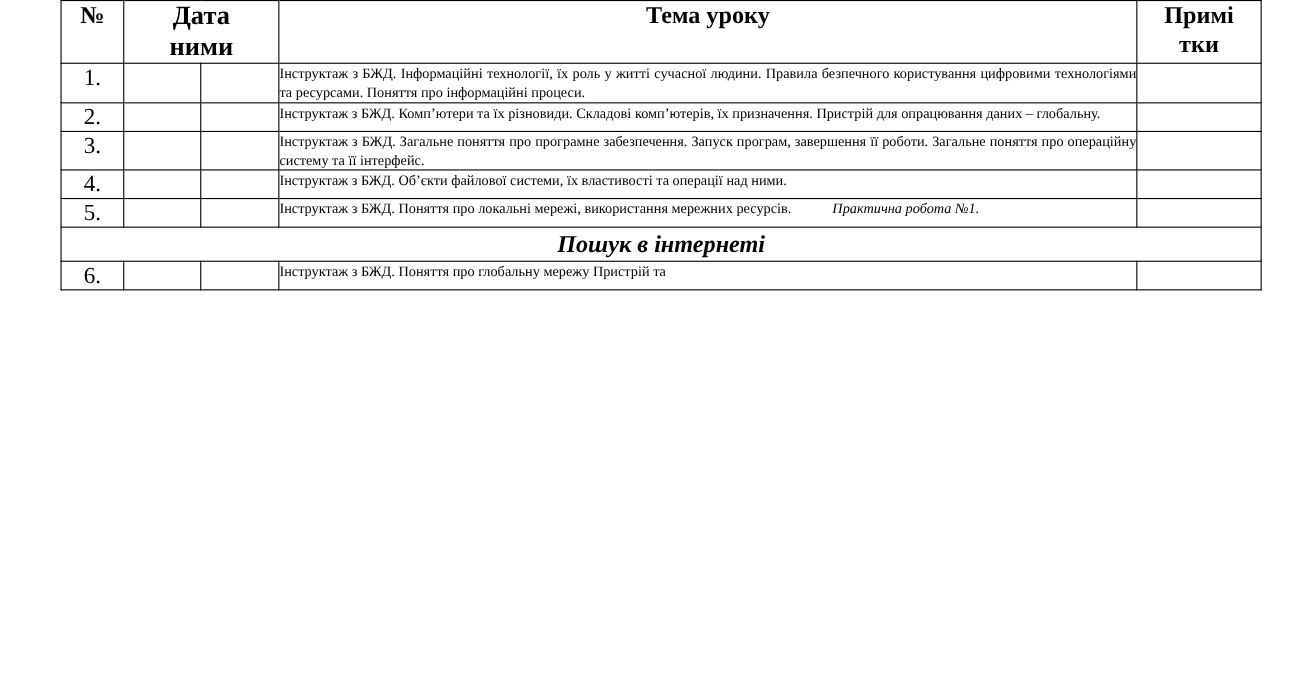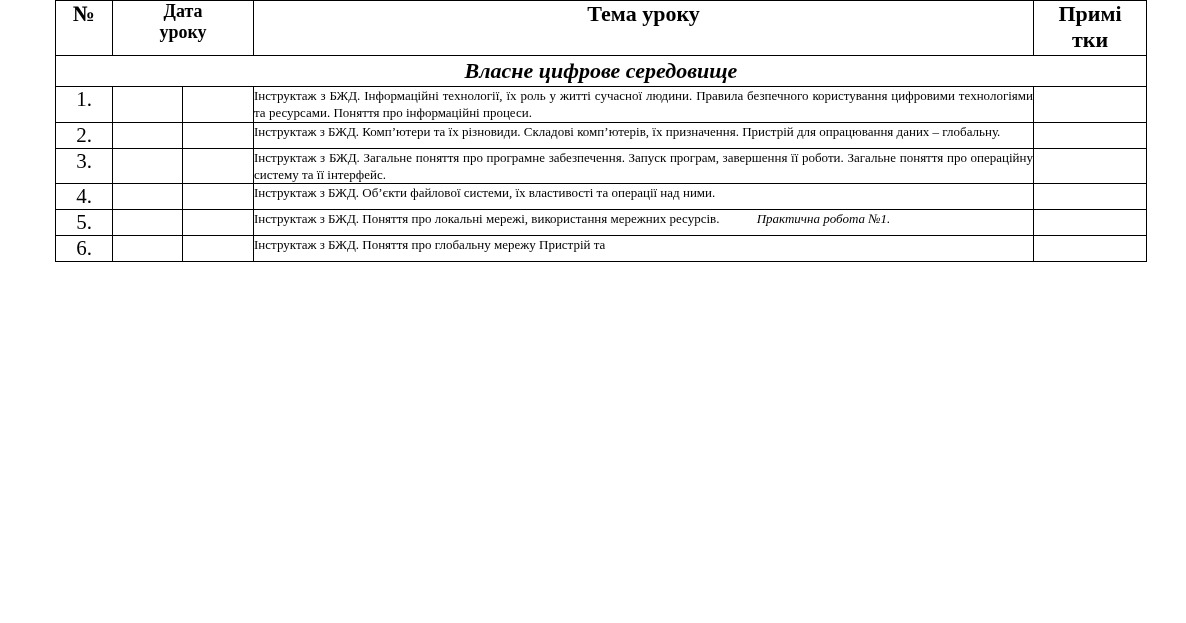--- a/index.html
+++ b/index.html
@@ -58,21 +58,21 @@
     font-weight: bold;
     border-top: none;
     height: 54px;
   }
   .hdr-row th.th-num,
   .hdr-row th.th-theme,
   .hdr-row th.th-notes {
     font-size: 22px;
   }
   .th-date {
-    font-size: 18px;
+    font-size: 24px;
     line-height: 1.17;
   }
   .th-notes-inner {
     line-height: 1.17;
     display: block;
   }
   .th-date-inner {
     display: block;
     line-height: 1.17;
   }
@@ -134,83 +134,83 @@
         <col class="c-date2">
         <col class="c-theme">
         <col class="c-notes">
       </colgroup>
       <tbody>
 
         <tr class="hdr-row">
           <th class="th-num">№</th>
           <th class="th-date" colspan="2">
             <span class="th-date-inner">Дата</span>
-            <span class="th-date-inner">уроку</span>
+            <span class="th-date-inner">ними</span>
           </th>
           <th class="th-theme">Тема уроку</th>
           <th class="th-notes">
             <span class="th-notes-inner">Примі</span>
             <span class="th-notes-inner">тки</span>
           </th>
         </tr>
 
+
+        <tr>
+          <td class="num-cell">1.</td>
+          <td class="date-cell"></td>
+          <td class="date-cell"></td>
+          <td class="theme-cell">
+            <p class="para"><span>Інструктаж з БЖД. Інформаційні технології, їх роль у житті сучасної людини. Правила безпечного користування цифровими технологіями та ресурсами. Поняття про інформаційні процеси.</span><span class="ital"></span></p>
+          </td>
+          <td class="notes-cell"></td>
+        </tr>
+
+        <tr>
+          <td class="num-cell">2.</td>
+          <td class="date-cell"></td>
+          <td class="date-cell"></td>
+          <td class="theme-cell">
+            <p class="para"><span>Інструктаж з БЖД. Комп’ютери та їх різновиди. Складові комп’ютерів, їх призначення. Пристрій для опрацювання даних – глобальну.</span><span class="ital"></span></p>
+          </td>
+          <td class="notes-cell"></td>
+        </tr>
+
+        <tr>
+          <td class="num-cell">3.</td>
+          <td class="date-cell"></td>
+          <td class="date-cell"></td>
+          <td class="theme-cell">
+            <p class="para"><span>Інструктаж з БЖД. Загальне поняття про програмне забезпечення. Запуск програм, завершення її роботи. Загальне поняття про операційну систему та її інтерфейс.</span><span class="ital"></span></p>
+          </td>
+          <td class="notes-cell"></td>
+        </tr>
+
+        <tr>
+          <td class="num-cell">4.</td>
+          <td class="date-cell"></td>
+          <td class="date-cell"></td>
+          <td class="theme-cell">
+            <p class="para"><span>Інструктаж з БЖД. Об’єкти файлової системи, їх властивості та операції над ними.</span><span class="ital"></span></p>
+          </td>
+          <td class="notes-cell"></td>
+        </tr>
+
+        <tr>
+          <td class="num-cell">5.</td>
+          <td class="date-cell"></td>
+          <td class="date-cell"></td>
+          <td class="theme-cell">
+            <p class="para"><span>Інструктаж з БЖД. Поняття про локальні мережі, використання мережних ресурсів. </span><span class="ital">Практична робота №1.</span></p>
+          </td>
+          <td class="notes-cell"></td>
+        </tr>
+
         <tr class="section-row">
-          <td colspan="5">Власне цифрове середовище</td>
-        </tr>
-
-        <tr>
-          <td class="num-cell">1.</td>
-          <td class="date-cell"></td>
-          <td class="date-cell"></td>
-          <td class="theme-cell">
-            <p class="para"><span>Інструктаж з БЖД. Інформаційні технології, їх роль у житті сучасної людини. Правила безпечного користування цифровими технологіями та ресурсами. Поняття про інформаційні процеси.</span><span class="ital"></span></p>
-          </td>
-          <td class="notes-cell"></td>
-        </tr>
-
-        <tr>
-          <td class="num-cell">2.</td>
-          <td class="date-cell"></td>
-          <td class="date-cell"></td>
-          <td class="theme-cell">
-            <p class="para"><span>Інструктаж з БЖД. Комп’ютери та їх різновиди. Складові комп’ютерів, їх призначення. Пристрій для опрацювання даних – глобальну.</span><span class="ital"></span></p>
-          </td>
-          <td class="notes-cell"></td>
-        </tr>
-
-        <tr>
-          <td class="num-cell">3.</td>
-          <td class="date-cell"></td>
-          <td class="date-cell"></td>
-          <td class="theme-cell">
-            <p class="para"><span>Інструктаж з БЖД. Загальне поняття про програмне забезпечення. Запуск програм, завершення її роботи. Загальне поняття про операційну систему та її інтерфейс.</span><span class="ital"></span></p>
-          </td>
-          <td class="notes-cell"></td>
-        </tr>
-
-        <tr>
-          <td class="num-cell">4.</td>
-          <td class="date-cell"></td>
-          <td class="date-cell"></td>
-          <td class="theme-cell">
-            <p class="para"><span>Інструктаж з БЖД. Об’єкти файлової системи, їх властивості та операції над ними.</span><span class="ital"></span></p>
-          </td>
-          <td class="notes-cell"></td>
-        </tr>
-
-        <tr>
-          <td class="num-cell">5.</td>
-          <td class="date-cell"></td>
-          <td class="date-cell"></td>
-          <td class="theme-cell">
-            <p class="para"><span>Інструктаж з БЖД. Поняття про локальні мережі, використання мережних ресурсів. </span><span class="ital">Практична робота №1.</span></p>
-          </td>
-          <td class="notes-cell"></td>
-        </tr>
-
+          <td colspan="5">Пошук в інтернеті</td>
+        </tr>
 
         <tr class="clipped">
           <td class="num-cell">6.</td>
           <td class="date-cell"></td>
           <td class="date-cell"></td>
           <td class="theme-cell">
             <p class="para"><span>Інструктаж з БЖД. Поняття про глобальну мережу Пристрій та</span><span class="ital"></span></p>
           </td>
           <td class="notes-cell"></td>
         </tr>

